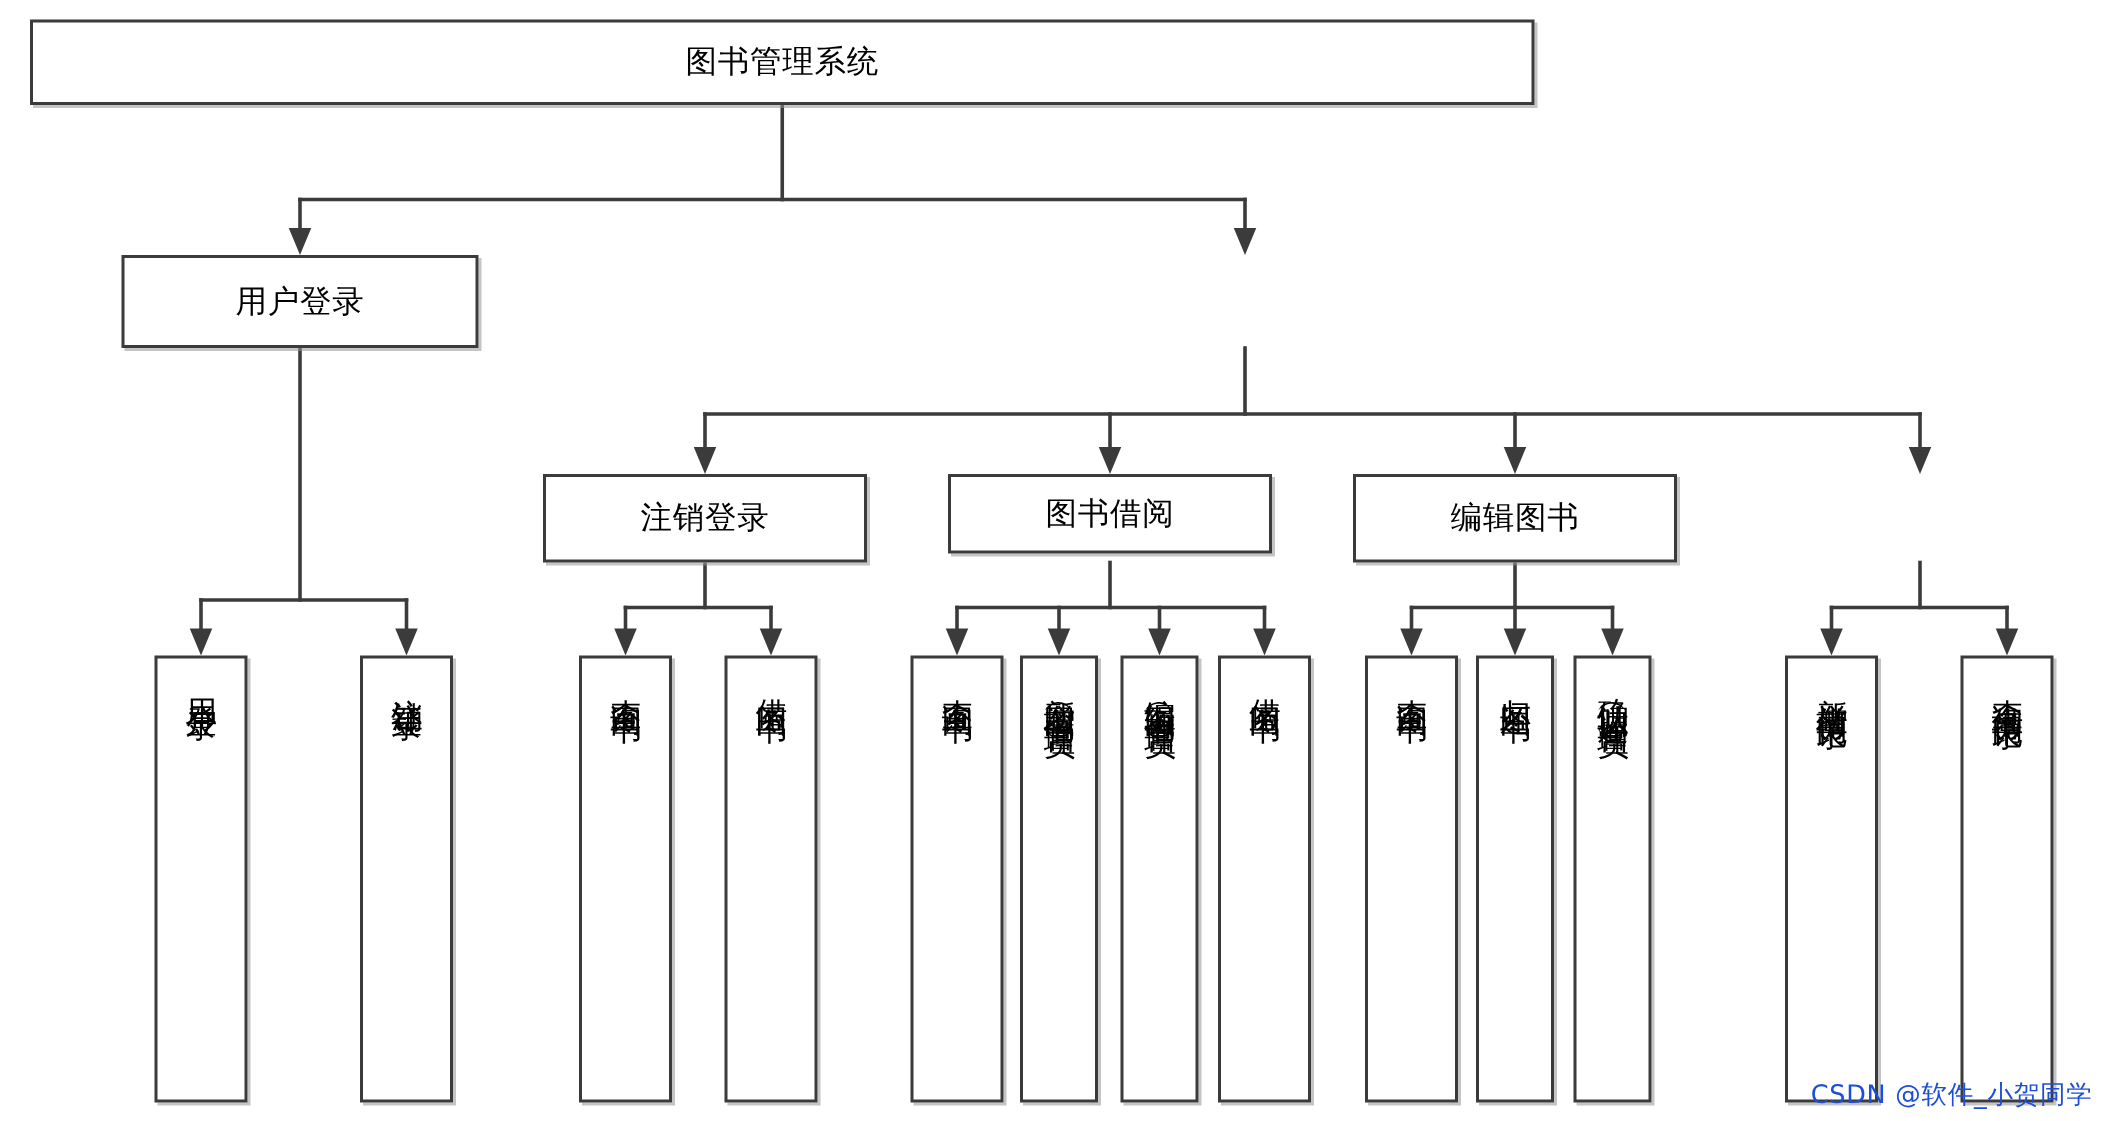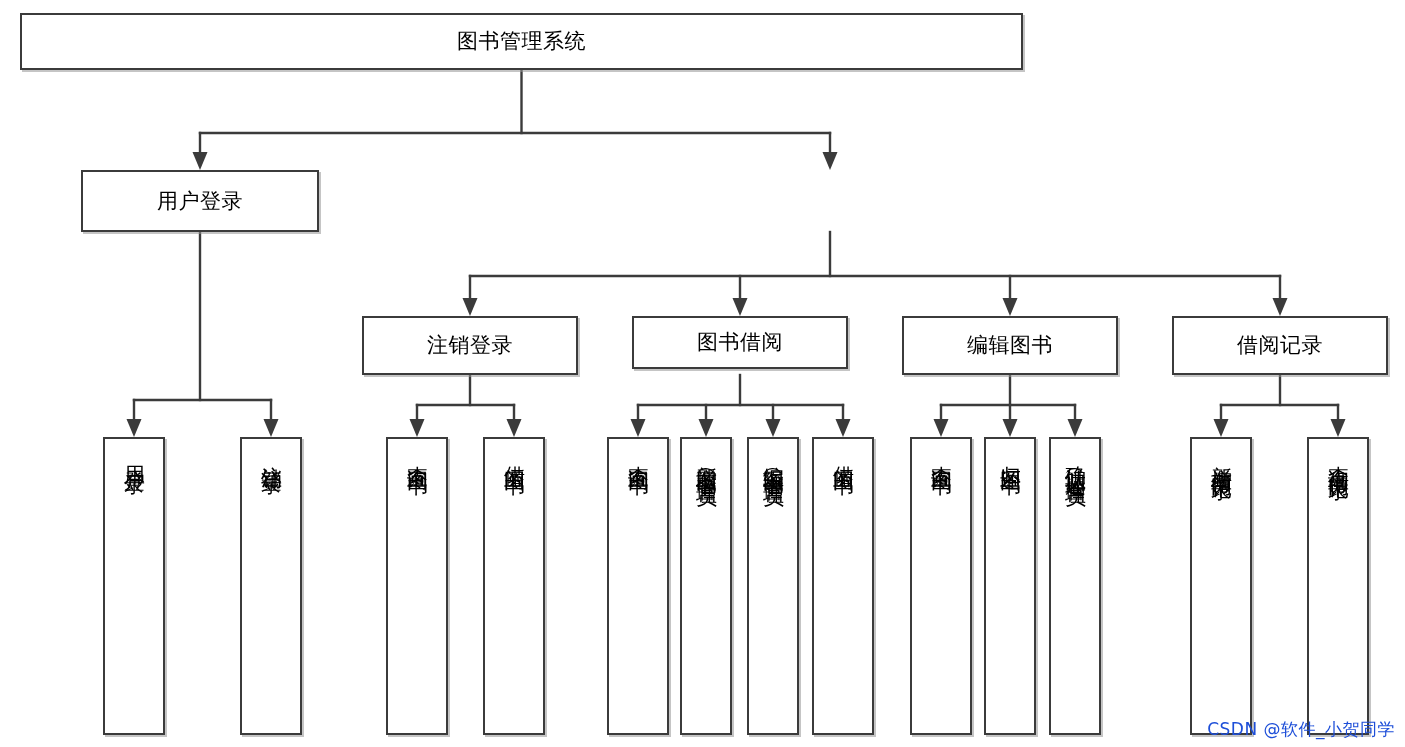--- a/index.html
+++ b/index.html
@@ -136,23 +136,20 @@
 
   <div class="node" id="node-n_new_rec" style="left: 362px; top: 316px; width: 216px; height: 59px;">
     <span class="label">注销登录</span>
   </div>
   <div class="node" id="node-n_borrow" style="left: 632px; top: 316px; width: 216px; height: 53px;">
     <span class="label">图书借阅</span>
   </div>
   <div class="node" id="node-n_current" style="left: 902px; top: 316px; width: 216px; height: 59px;">
     <span class="label">编辑图书</span>
   </div>
-  <div class="node" id="node-n_record" style="left: 1172px; top: 316px; width: 216px; height: 59px;">
-    <span class="label">借阅记录</span>
-  </div>
 
   <div class="node leaf" id="node-l_user_login" style="left: 103px; top: 437px; width: 62px; height: 298px;">
     <span class="label">用户登录</span>
   </div>
   <div class="node leaf" id="node-l_user_logout" style="left: 240px; top: 437px; width: 62px; height: 298px;">
     <span class="label">注销登录</span>
   </div>
 
   <div class="node leaf" id="node-l_nr_query" style="left: 386px; top: 437px; width: 62px; height: 298px;">
     <span class="label">查询图书</span>

